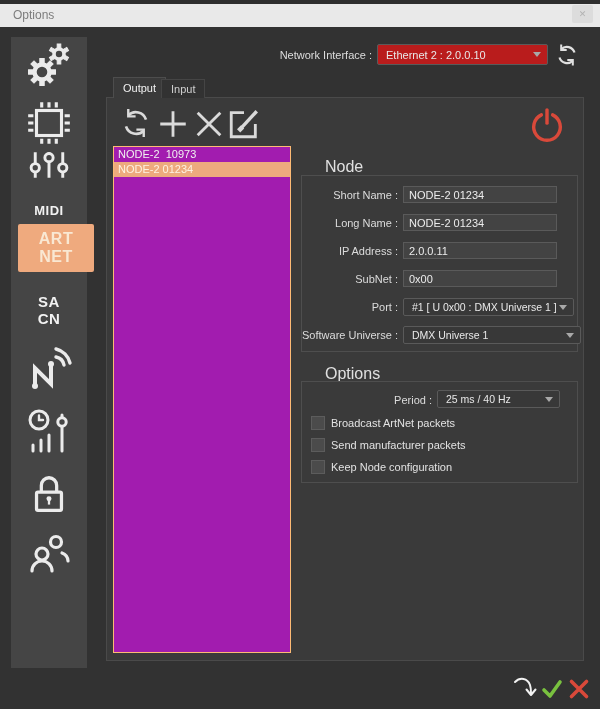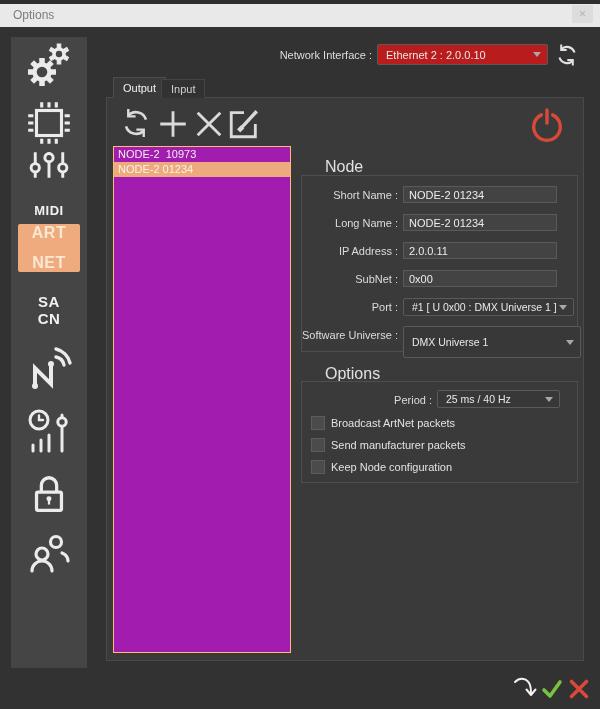--- a/index.html
+++ b/index.html
@@ -12,22 +12,22 @@
   
   .win-top{left:0;top:0;width:600px;height:4px;background:#2e2e2e;}
   .titlebar{left:0;top:4px;width:600px;height:23px;background:#e9e9e9;}
   .title-text{left:13px;top:4px;font-size:12px;color:#7d7d7d;line-height:23px;top:0;}
   .close-btn{right:7px;top:1px;width:21px;height:18px;background:#dcdcdc;border-radius:2px;
     color:#b3b3b3;font-size:9px;text-align:center;line-height:18px;}
   
   .sidebar{left:11px;top:37px;width:76px;height:631px;background:#454545;}
   .side-item{left:0;width:76px;display:flex;flex-direction:column;align-items:center;justify-content:center;}
   .side-label{color:#f2f2f2;font-weight:bold;font-size:15px;line-height:17px;letter-spacing:0.5px;text-align:center;}
-  .artnet-box{left:7px;width:62px;height:48px;background:#efaa7e;border-radius:2px;
-    display:flex;flex-direction:column;align-items:center;justify-content:space-between;}
+  .artnet-box{left:7px;width:76px;height:48px;background:#efaa7e;border-radius:2px;
+    display:flex;flex-direction:column;align-items:center;justify-content:center;}
   .artnet-box .side-label{color:#f9e8d3;font-size:16px;line-height:18px;}
   .midi-label{color:#f2f2f2;font-weight:bold;font-size:13px;margin-top:19px;letter-spacing:0.5px;}
   
   .net-label{left:230px;top:49px;width:142px;text-align:right;font-size:11px;color:#dddddd;}
   .dropdown{background:#b91c1c;border:1px solid #5a5a5a;border-radius:2px;color:#e8e8e8;
     font-size:11px;display:flex;align-items:center;padding:0 6px 0 8px;box-sizing:border-box;
     white-space:nowrap;overflow:hidden;}
   .dd-arrow{width:0;height:0;border-left:4px solid transparent;border-right:4px solid transparent;
     border-top:5px solid #a8a8a8;margin-left:auto;flex:none;}
   .net-select{left:377px;top:44px;width:171px;height:21px;}
@@ -245,21 +245,21 @@
 <div class="abs f-label" style="left:250px;top:273px;">SubNet :</div>
 <input class="abs f-input" style="left: 403px; top: 270px; width: 142px;" value="0x00">
 
 <div class="abs f-label" style="left:250px;top:301px;">Port :</div>
 <div class="abs dropdown f-select" style="left:403px;top:298px;width:171px;height:18px;">
   <span>#1 [ U 0x00 : DMX Universe 1 ]</span>
   <span class="dd-arrow"></span>
 </div>
 
 <div class="abs f-label" style="left:250px;top:329px;">Software Universe :</div>
-<div class="abs dropdown f-select" style="left:403px;top:326px;width:178px;height:32px;">
+<div class="abs dropdown f-select" style="left:403px;top:326px;width:178px;height:18px;">
   <span>DMX Universe 1</span>
   <span class="dd-arrow"></span>
 </div>
 
 <div class="abs grp-title" style="left:297px;top:365px;">Options</div>
 <div class="abs grp-box" style="left:301px;top:381px;width:275px;height:100px;"></div>
 
 <div class="abs f-label" style="left:300px;top:394px;width:132px;">Period :</div>
 <div class="abs dropdown f-select" style="left:437px;top:390px;width:123px;height:18px;">
   <span>25 ms / 40 Hz</span>

